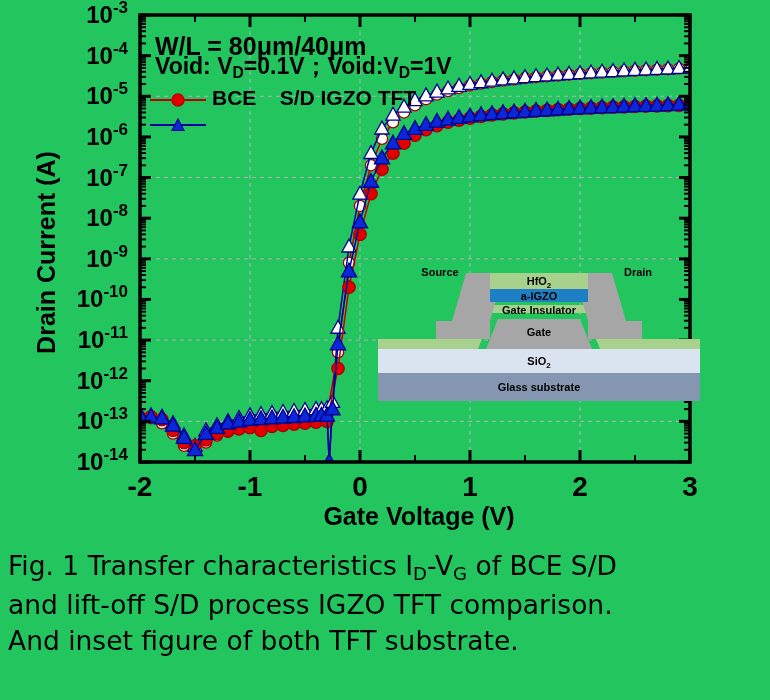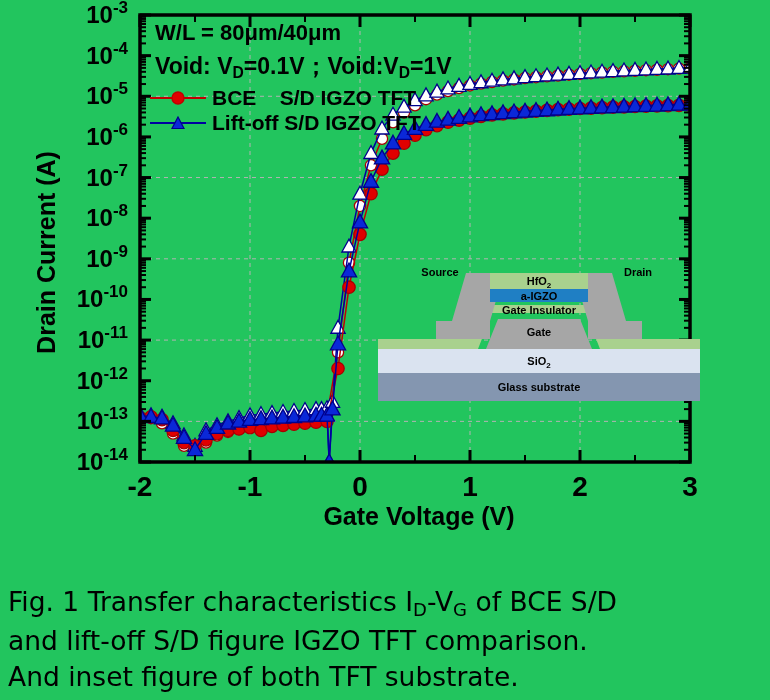--- a/index.html
+++ b/index.html
@@ -17,41 +17,41 @@
     text-align:center;font-weight:bold;font-size:25px;color:#000;
     letter-spacing:0px;white-space:nowrap;
   }
   .xtitle{
     position:absolute;left:144px;top:502px;width:550px;text-align:center;
     font-weight:bold;font-size:25px;color:#000;white-space:nowrap;
   }
 
   
   .annot{position:absolute;font-weight:bold;color:#000;white-space:nowrap;}
-  #ann-wl{left:155px;top:20px;font-size:22px;}
+  #ann-wl{left:155px;top:32px;font-size:25px;}
   #ann-vd{left:155px;top:51px;font-size:23px;}
   .sub{font-size:0.68em;vertical-align:-0.28em;}
 
   
   #legend{position:absolute;left:150px;top:85px;}
-  .leg-row{display:flex;align-items:center;height:25px;}
+  .leg-row{display:flex;align-items:flex-end;height:25px;}
   .leg-sym{position:relative;width:56px;height:20px;flex:none;}
   .leg-line{position:absolute;top:9px;left:0;width:56px;height:2px;}
   .leg-mk{position:absolute;left:21px;top:3px;width:14px;height:14px;}
   .leg-txt{font-size:21px;font-weight:bold;color:#000;white-space:pre;margin-left:6px;}
 
   
   #inset{position:absolute;left:378px;top:263px;width:322px;height:138px;}
   #insetsvg{position:absolute;left:0;top:0;}
 
   
   #caption{
     position:absolute;left:8px;top:548px;width:756px;
     font-family:"DejaVu Sans",sans-serif;
-    font-size:26.5px;line-height:1.36;color:#000;text-align:left;margin-top:36px;
+    font-size:26.5px;line-height:1.36;color:#000;text-align:left;
   }
   #caption div{white-space:nowrap;}
 </style>
 </head>
 <body>
 
 <div id="fig">
 
   <div id="plotwrap">
     <svg id="svgchart" width="770" height="535">
@@ -560,21 +560,20 @@
         </span>
         <span class="leg-txt">BCE    S/D IGZO TFT</span>
       </div>
       <div class="leg-row">
         <span class="leg-sym">
           <span class="leg-line" style="background:#0000a0"></span>
           <svg class="leg-mk" viewBox="0 0 14 14">
               <polygon points="7,1 13,12.5 1,12.5" fill="#0a28d8" stroke="#00008c" stroke-width="1.2"></polygon>
             </svg>
         </span>
-        <span class="leg-txt">Lift-off S/D IGZO TFT</span>
       </div>
     </div>
 
     <div id="inset">
       <svg id="insetsvg" width="322" height="138" viewBox="0 0 322 138">
 
         <rect x="0" y="110" width="322" height="28" fill="#8496b0"></rect>
 
         <rect x="0" y="86" width="322" height="24" fill="#dae3f0"></rect>
 
@@ -599,17 +598,17 @@
           <text x="161" y="73">Gate</text>
           <text x="161" y="102"><tspan>SiO</tspan><tspan dy="3" font-size="8">2</tspan></text>
           <text x="161" y="128">Glass substrate</text>
         </g>
       </svg>
     </div>
   </div>
 
   <div id="caption">
     <div><span>Fig. 1 Transfer characteristics I</span><span class="sub">D</span><span>-V</span><span class="sub">G</span><span> of BCE S/D</span></div>
-    <div>and lift-off S/D figure IGZO TFT comparison.</div>
+    <div>and lift-off S/D process IGZO TFT comparison.</div>
     <div>And inset figure of both TFT substrate.</div>
   </div>
 
 </div>
 
 </body></html>

